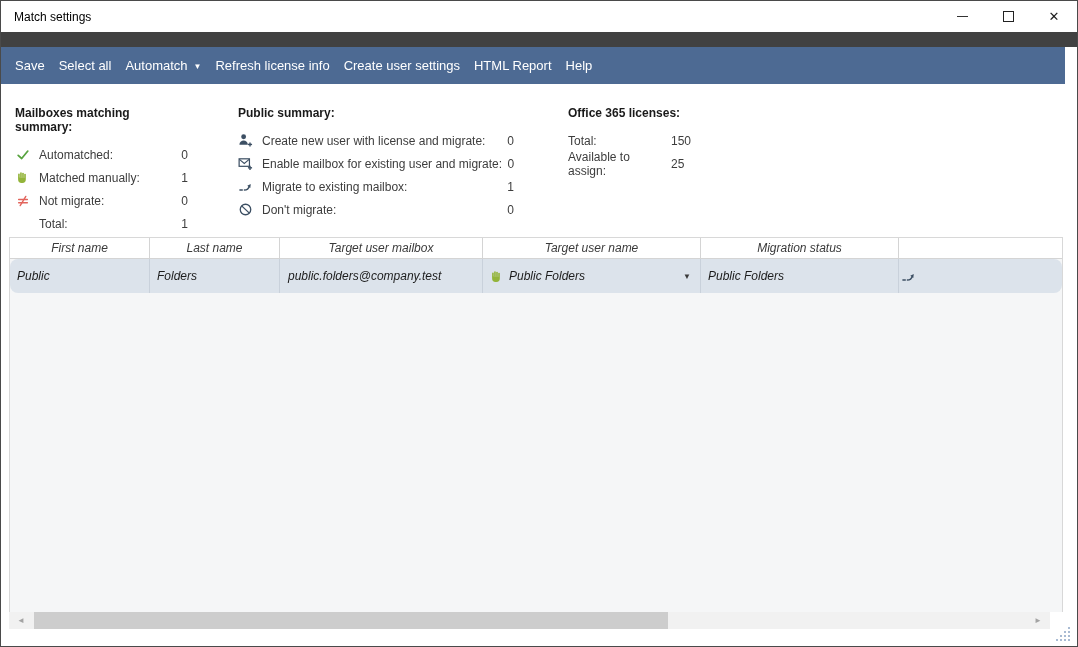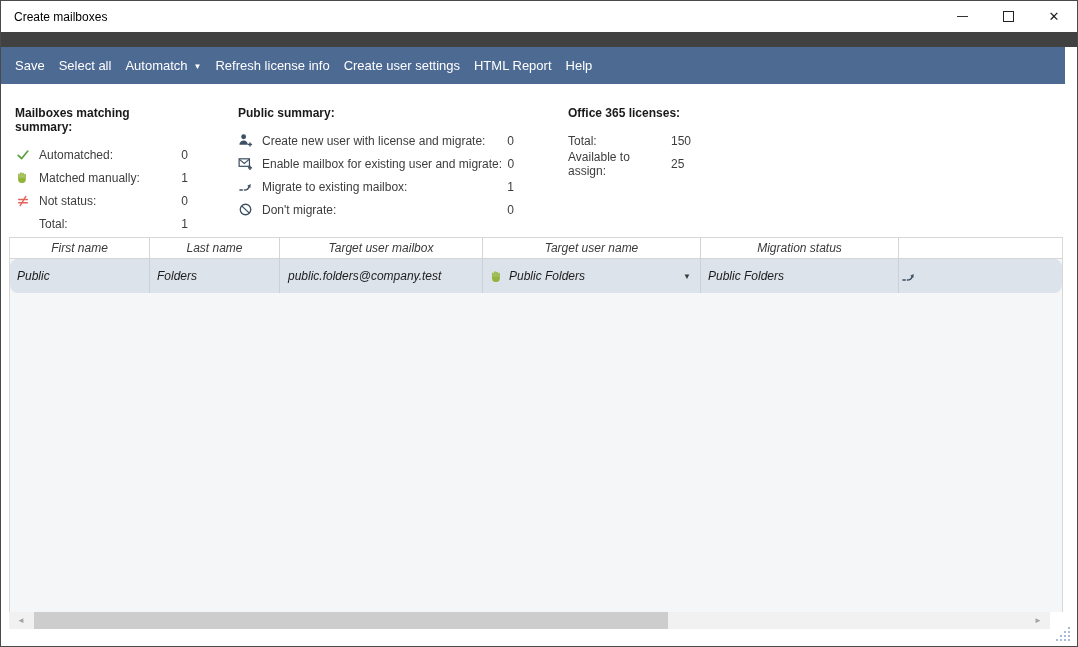--- a/index.html
+++ b/index.html
@@ -63,21 +63,21 @@
                 13px 9px 0 #a9bbd3, 9px 9px 0 #a9bbd3, 5px 9px 0 #a9bbd3,
                 13px 13px 0 #a9bbd3, 9px 13px 0 #a9bbd3, 5px 13px 0 #a9bbd3, 1px 13px 0 #a9bbd3;
   }
 </style>
 </head>
 <body>
 
 <div class="window">
 
   <div class="titlebar">
-    <span class="title">Create mailboxes</span>
+    <span class="title">Match settings</span>
     <div class="win-controls">
       <div class="ctrl">
           <span class="min-glyph"></span>
         </div>
       <div class="ctrl">
           <span class="max-glyph"></span>
         </div>
       <div class="ctrl">
           <span class="close-glyph">✕</span>
         </div>
@@ -138,21 +138,21 @@
     <div class="srow">
       <span class="sicon">
         <svg width="14" height="14" viewBox="0 0 16 16">
             <g stroke="#e2645c" stroke-width="1.6" stroke-linecap="round">
               <line x1="3" y1="6.2" x2="13" y2="6.2"></line>
               <line x1="3" y1="10" x2="13" y2="10"></line>
               <line x1="4.8" y1="13.2" x2="11.2" y2="2.8"></line>
             </g>
           </svg>
       </span>
-      <span class="slabel">Not status:</span>
+      <span class="slabel">Not migrate:</span>
       <span class="sval">0</span>
     </div>
     <div class="srow">
       <span class="sicon"></span>
       <span class="slabel">Total:</span>
       <span class="sval">1</span>
     </div>
   </div>
 
   <div class="sum-col col-act">

